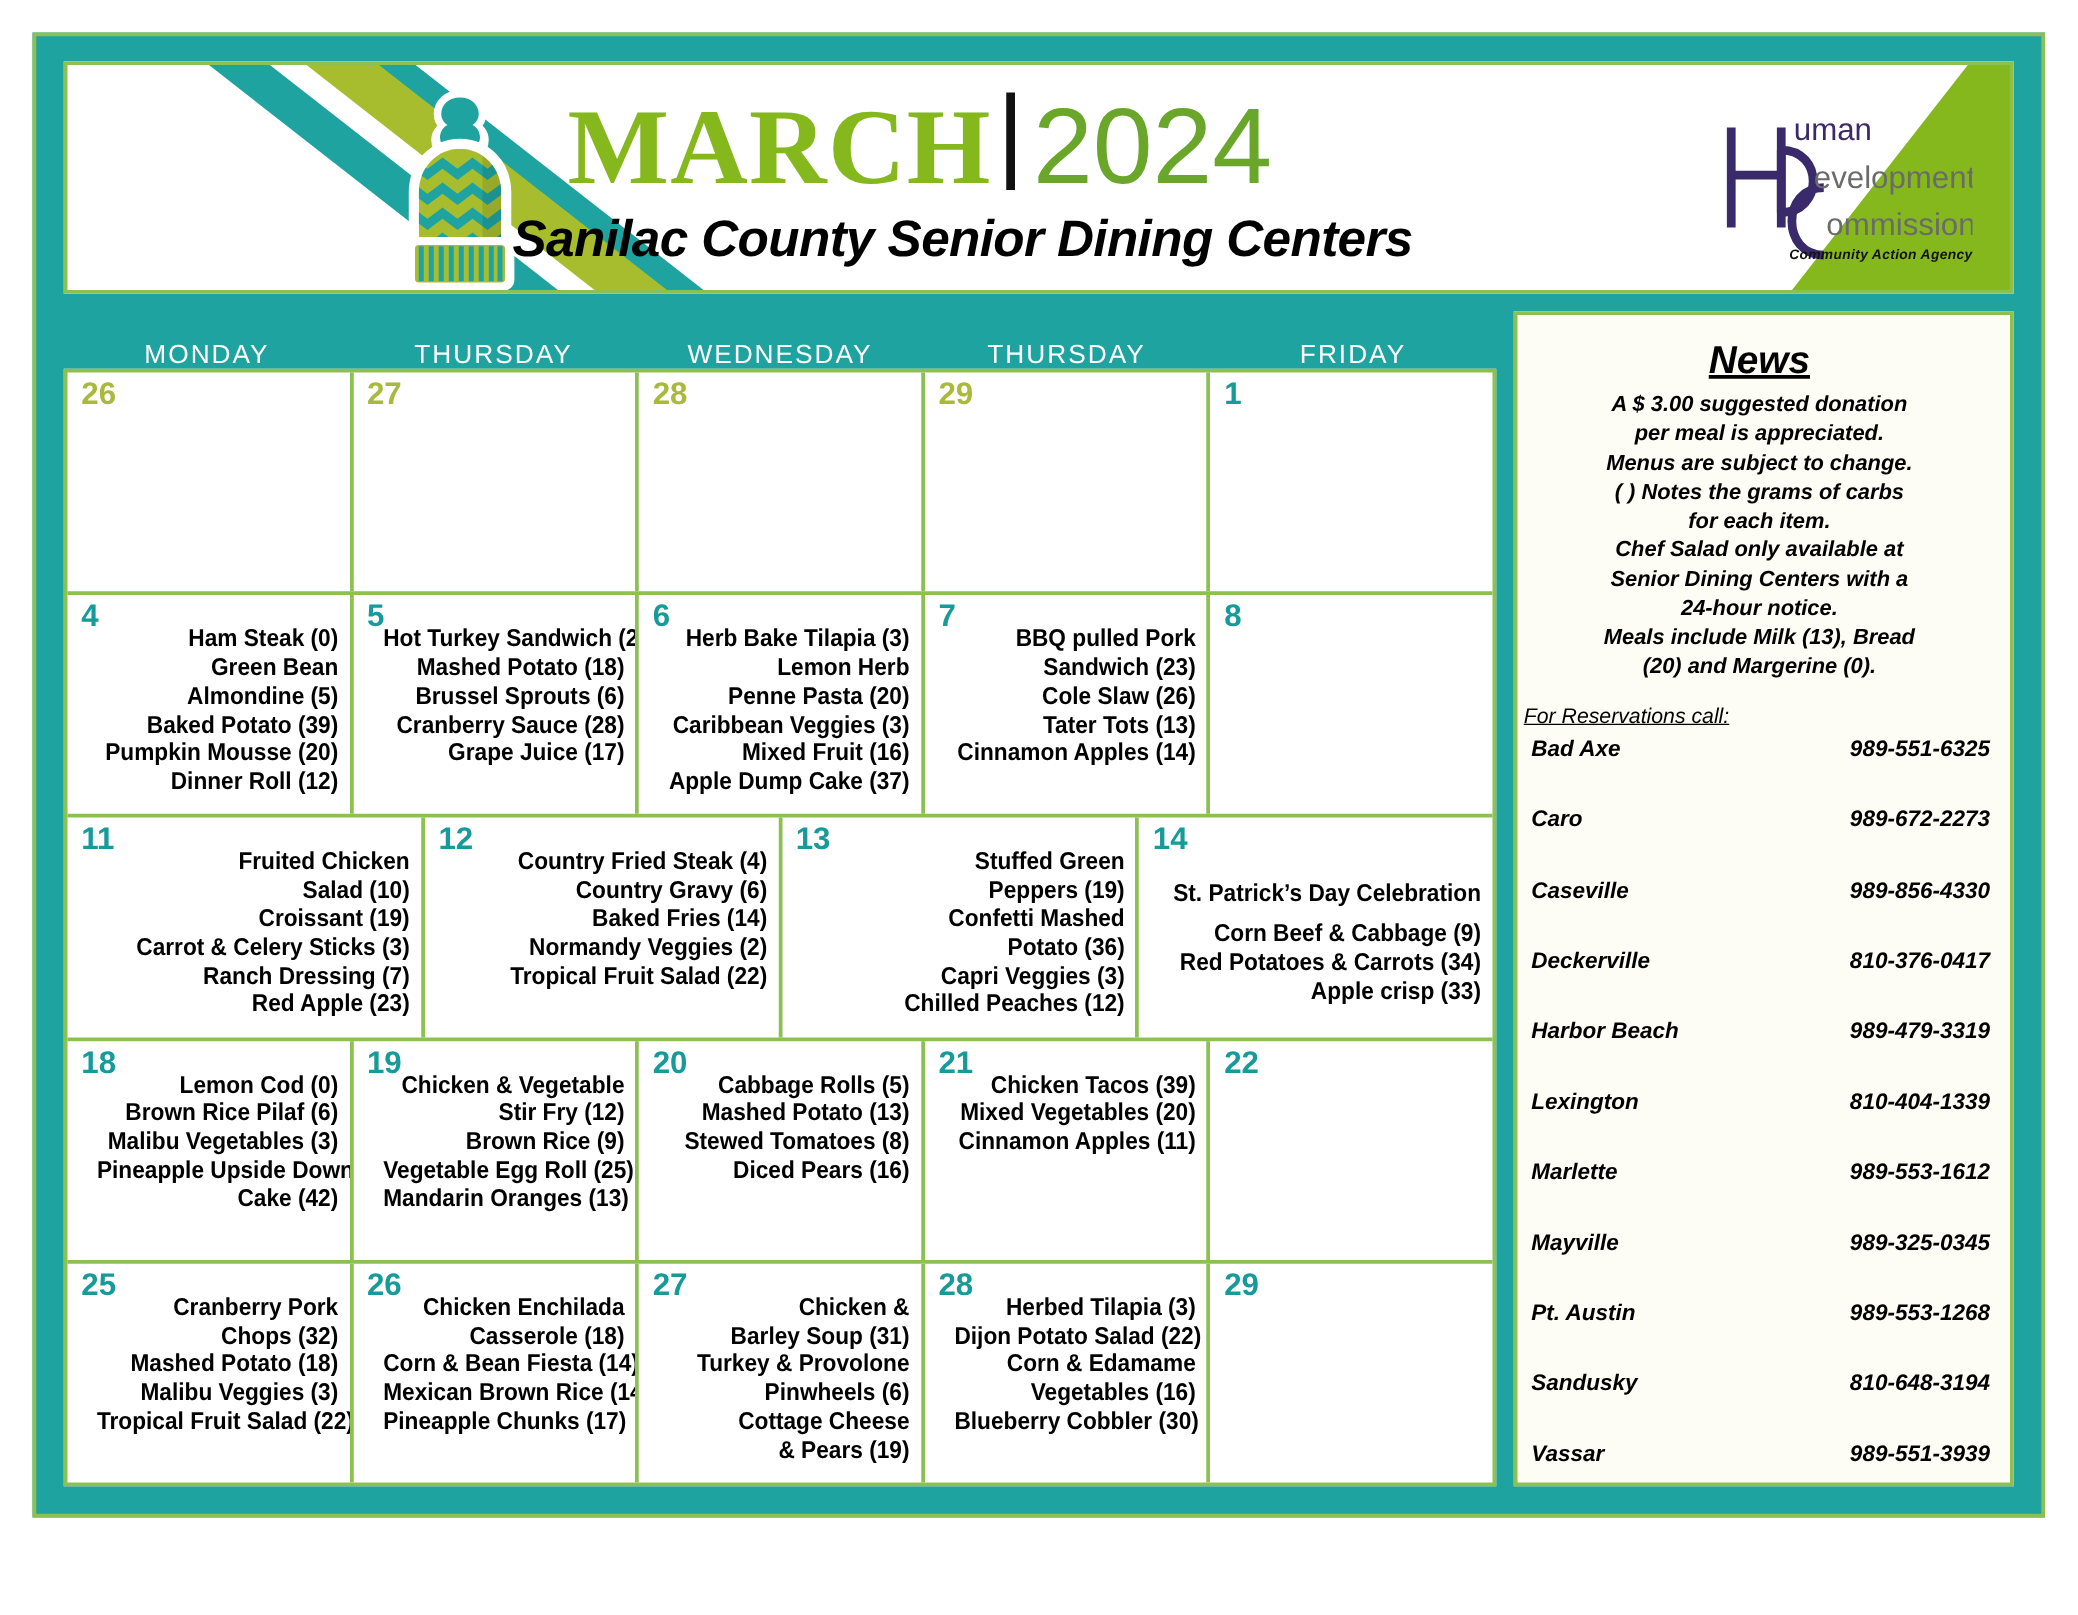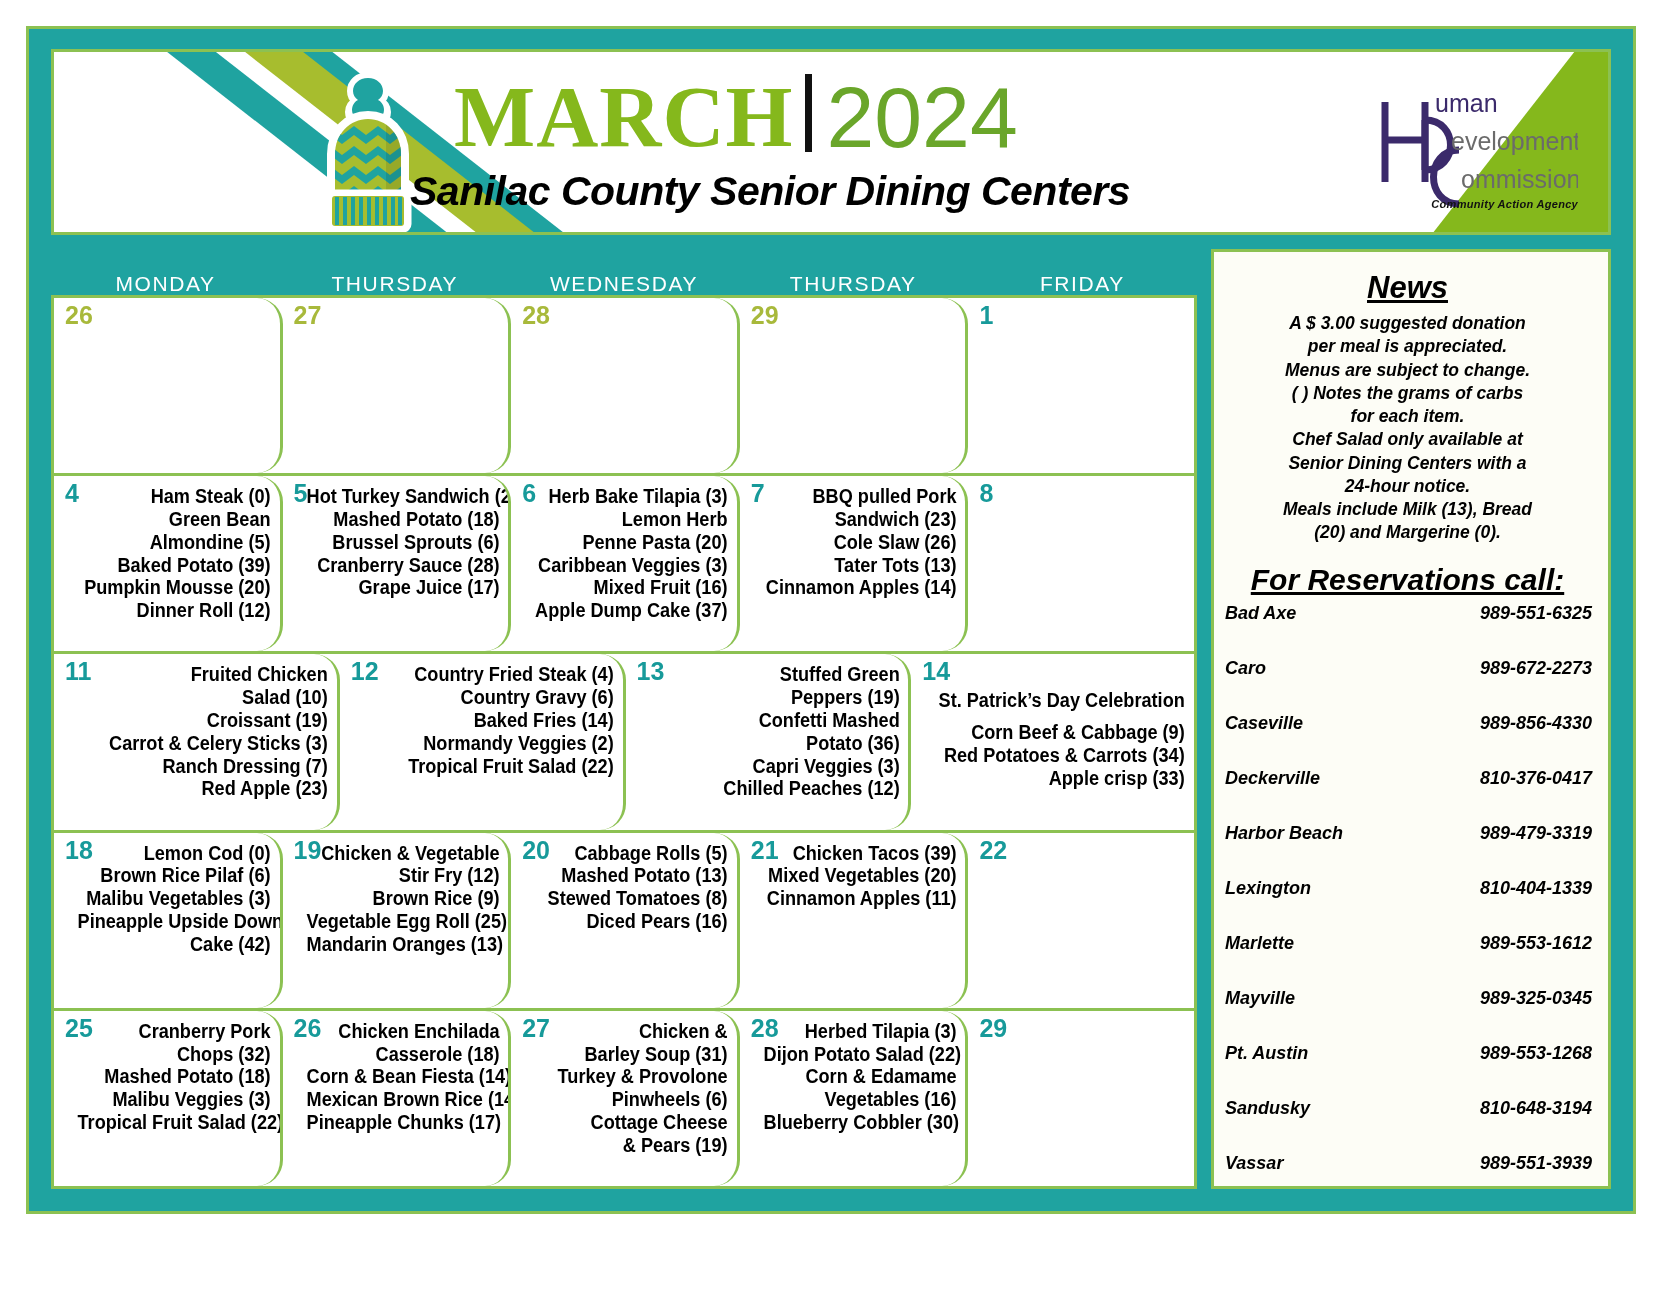--- a/index.html
+++ b/index.html
@@ -173,24 +173,23 @@
     flex:1 1 0;
     border-bottom:3px solid #8cc152;
     min-height:0;
   }
   .week:last-child{border-bottom:none;}
   .cell{
     flex:1 1 0;
     position:relative;
     border-right:3px solid #8cc152;
     box-sizing:border-box;
-    padding:7px 9px 4px 9px;
+    padding:22px 9px 4px 9px;
     min-width:0;
     overflow:hidden;
-    border-radius:26px;
   }
   .cell:last-child{border-right:none;}
   .daynum{
     position:absolute;
     left:11px;top:5px;
     font-size:25px;
     font-weight:bold;
     color:#179a9a;
     font-family:"Liberation Sans", sans-serif;
     line-height:1;
@@ -243,25 +242,24 @@
   .news-lines{
     text-align:center;
     font-family:"Liberation Sans", sans-serif;
     font-style:italic;
     font-weight:bold;
     font-size:17.5px;
     line-height:1.33;
     color:#000;
   }
   .res-title{
-    text-align:center;
     font-family:"Liberation Sans", sans-serif;
     font-style:italic;
-    font-weight:bold;
-    font-size:30px;
+    font-weight:normal;
+    font-size:17px;
     color:#000;
     text-decoration:underline;
     margin:18px 0 4px 0;
   }
   .res-list{
     display:flex;
     flex-direction:column;
     flex:1 1 auto;
     justify-content:space-between;
     padding:2px 4px 4px 6px;

